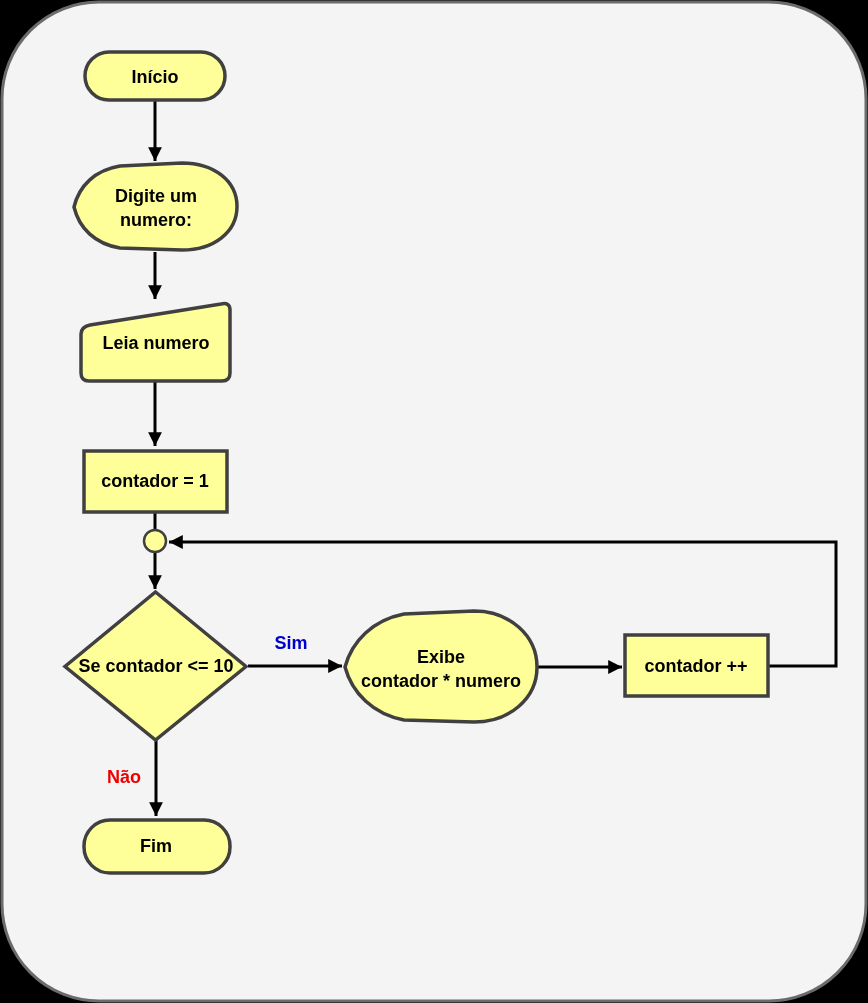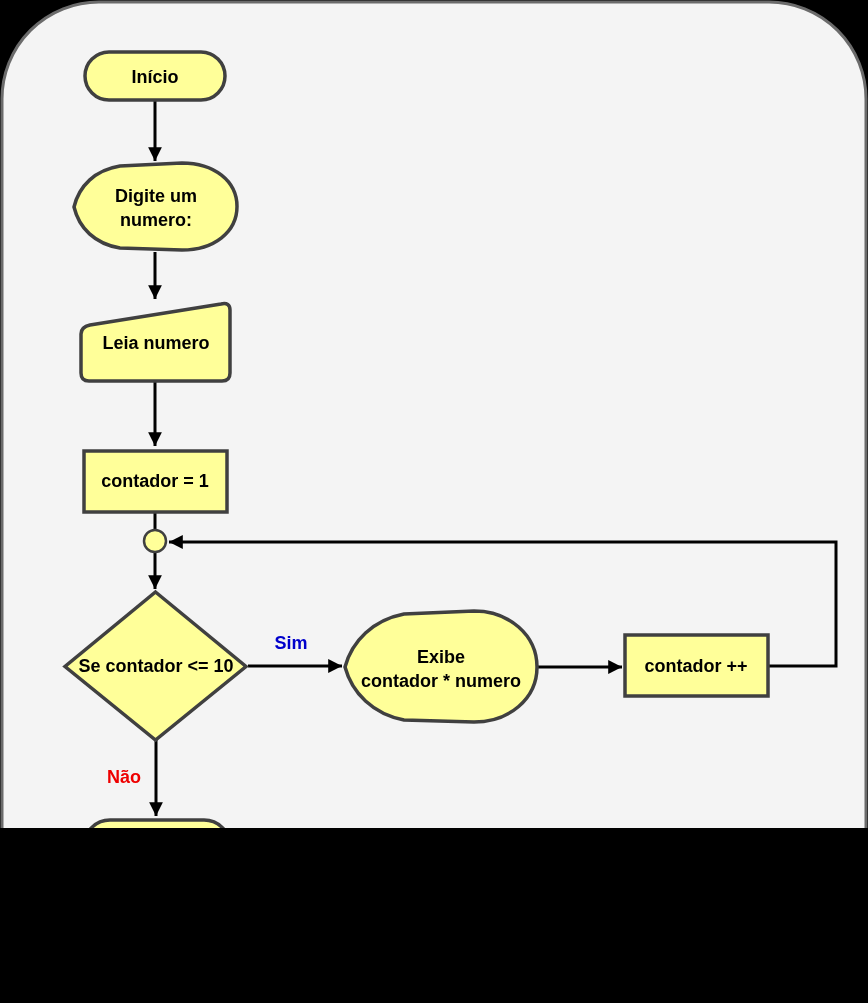--- a/index.html
+++ b/index.html
@@ -3,21 +3,21 @@
 <meta charset="utf-8">
 <style>
   html, body {
     margin: 0;
     padding: 0;
     background: var(--outer-background, #000000);
   }
   .stage {
     position: relative;
     width: 868px;
-    height: 828px;
+    height: 1003px;
     overflow: hidden;
   }
   svg { display: block; }
   .page-rect {
     fill: var(--page-background, #F4F4F4);
     stroke: var(--page-border, #6B6B6B);
     stroke-width: 3;
   }
   .node {
     fill: var(--node-fill, #FFFF99);

